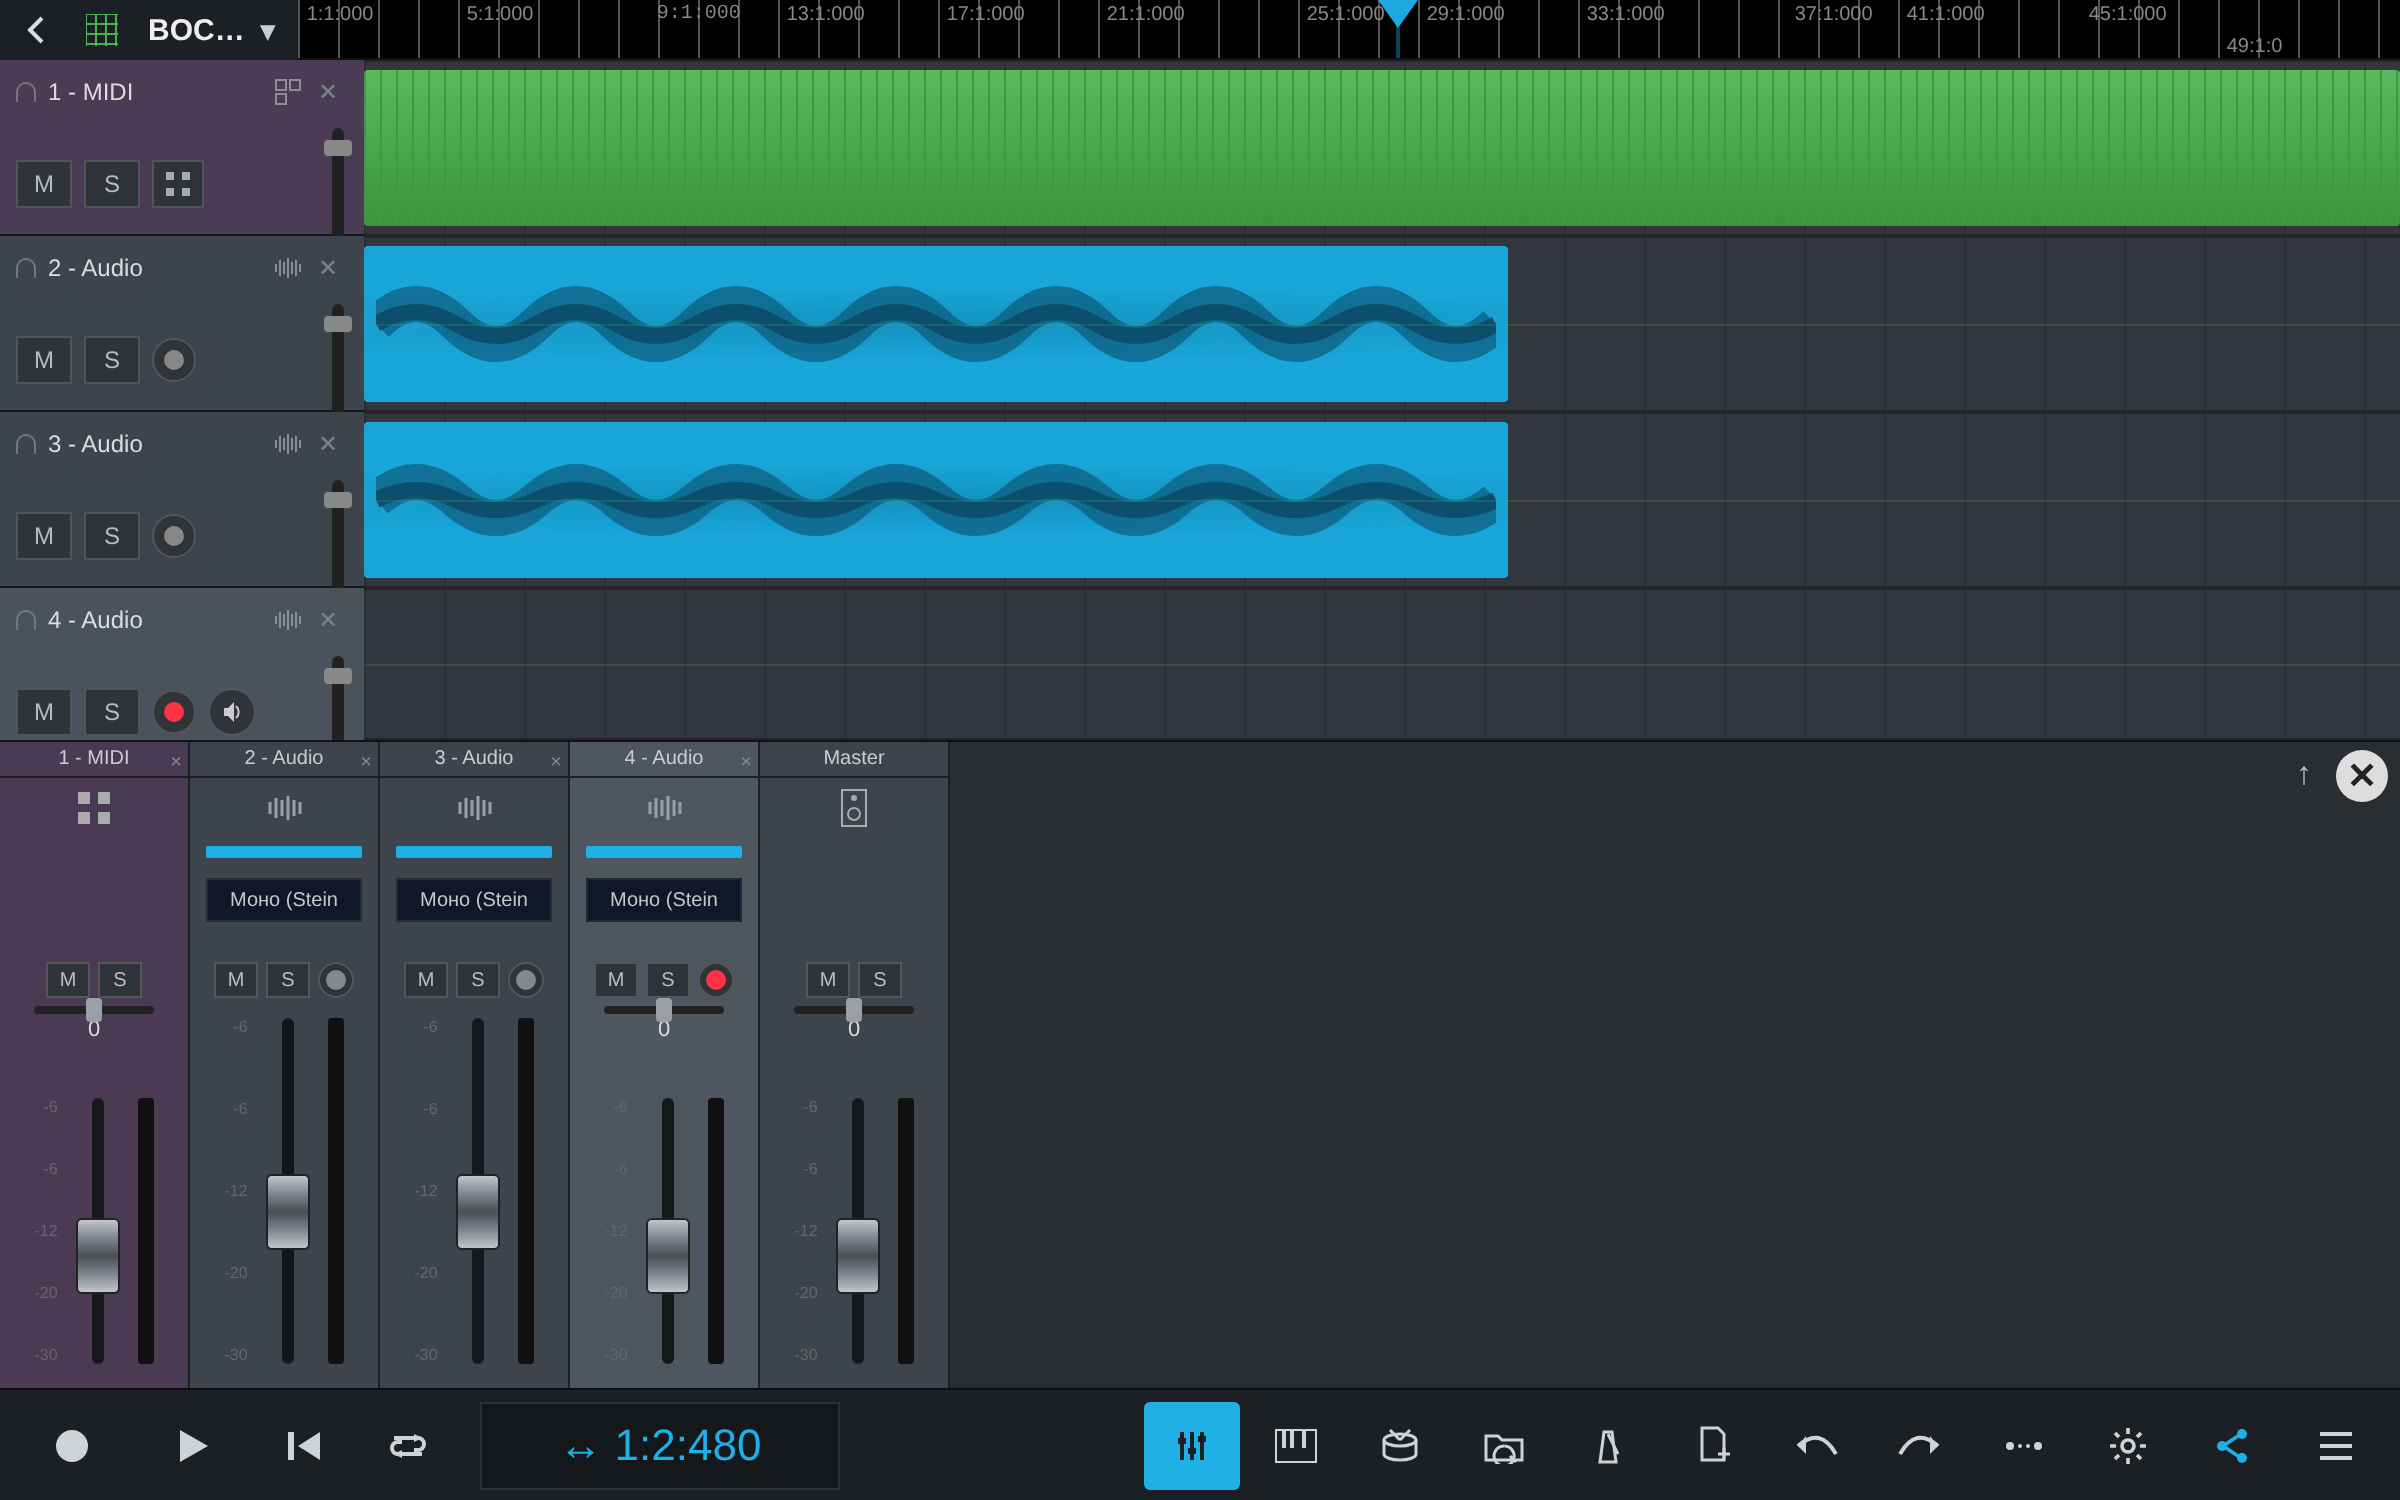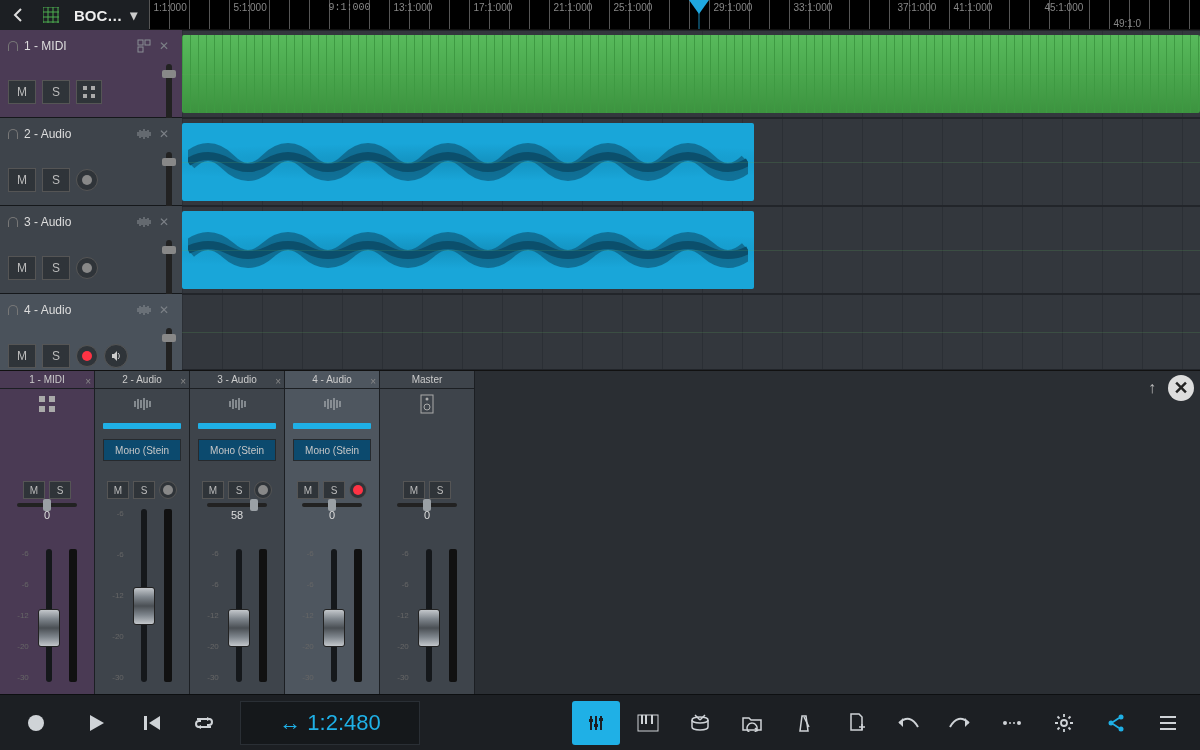--- a/index.html
+++ b/index.html
@@ -48,21 +48,21 @@
 
 .mixer{height:324px;display:flex;background:#2a2e33;border-top:1px solid #111;position:relative;}
 .channel{width:95px;background:#3e444b;border-right:1px solid #1c1f23;display:flex;flex-direction:column;position:relative;}
 .channel.midi{background:#4a3a54;}
 .channel.sel{background:#4e565f;}
 .channel.master{background:#3e444b;}
 .ch-title{height:18px;font-size:10px;color:#ccc;text-align:center;line-height:18px;border-bottom:1px solid #1c1f23;position:relative;}
 .ch-title .x{position:absolute;right:3px;top:2px;color:#888;font-size:10px;}
 .ch-icon{height:30px;display:flex;align-items:center;justify-content:center;color:#aaa;}
 .hbar{height:6px;margin:4px 8px;background:#1fb0e6;border-radius:1px;}
-.send-lbl{height:22px;font-size:10px;color:#c7c7c7;text-align:center;line-height:22px;background:#0c4a6e;margin:6px 8px;border:1px solid #262a2e;}
+.send-lbl{height:22px;font-size:10px;color:#c7c7c7;text-align:center;line-height:22px;background:#0f172a;margin:6px 8px;border:1px solid #262a2e;}
 .ch-ms{display:flex;gap:4px;justify-content:center;margin:14px 0 4px;}
 .ch-ms .ms-btn{width:22px;height:18px;font-size:10px;}
 .ch-ms .rec-btn{width:18px;height:18px;}
 .pan{height:40px;display:flex;flex-direction:column;align-items:center;gap:2px;}
 .pan-track{width:60px;height:4px;background:#222;border-radius:2px;position:relative;}
 .pan-thumb{position:absolute;top:-4px;width:8px;height:12px;background:#9aa0a5;border-radius:2px;}
 .pan-val{font-size:11px;color:#ddd;}
 .fader-area{flex:1;display:flex;align-items:stretch;justify-content:center;gap:6px;padding:6px 6px 12px;}
 .db-scale{display:flex;flex-direction:column;justify-content:space-between;font-size:8px;color:#666;text-align:right;}
 .fader{width:28px;position:relative;display:flex;justify-content:center;}
@@ -104,21 +104,21 @@
   </div>
   <div class="ruler" style="margin-left:4px;">
     <div class="ticks"></div>
     <div class="ruler-labels" id="ruler-labels">
         <span style="left: 4px;">1:1:000</span>
         <span style="left: 84px;">5:1:000</span>
         <span style="left: 179px; font-family: Liberation Mono, monospace;">9:1:000</span>
         <span style="left: 244px;">13:1:000</span>
         <span style="left: 324px;">17:1:000</span>
         <span style="left: 404px;">21:1:000</span>
-        <span style="left: 464px;">25:1:000</span>
+        <span style="left: 504px;">25:1:000</span>
         <span style="left: 564px;">29:1:000</span>
         <span style="left: 644px;">33:1:000</span>
         <span style="left: 724px; margin-left: 24px;">37:1:000</span>
         <span style="left: 804px;">41:1:000</span>
         <span style="left: 884px; margin-left: 11px;">45:1:000</span>
         <span style="left: 964px; margin-top: 16px;">49:1:0</span>
       </div>
     <div class="playhead" id="playhead" style="left: 540px;"></div>
   </div>
 </div>
@@ -357,26 +357,20 @@
         </div>
       <div class="hbar"></div>
       <div class="send-lbl">Моно (Stein</div>
       <div class="ch-ms">
         <div class="ms-btn">M</div>
         <div class="ms-btn">S</div>
         <div class="rec-btn">
             <div class="rec-dot "></div>
           </div>
       </div>
-      <div class="pan">
-        <div class="pan-track">
-            <div class="pan-thumb" style="left:calc(79% - 4px);"></div>
-          </div>
-        <div class="pan-val">58</div>
-      </div>
       <div class="fader-area">
         <div class="db-scale">
             <span>-6</span>
             <span>-6</span>
             <span>-12</span>
             <span>-20</span>
             <span>-30</span>
           </div>
         <div class="fader">
             <div class="rail"></div>

